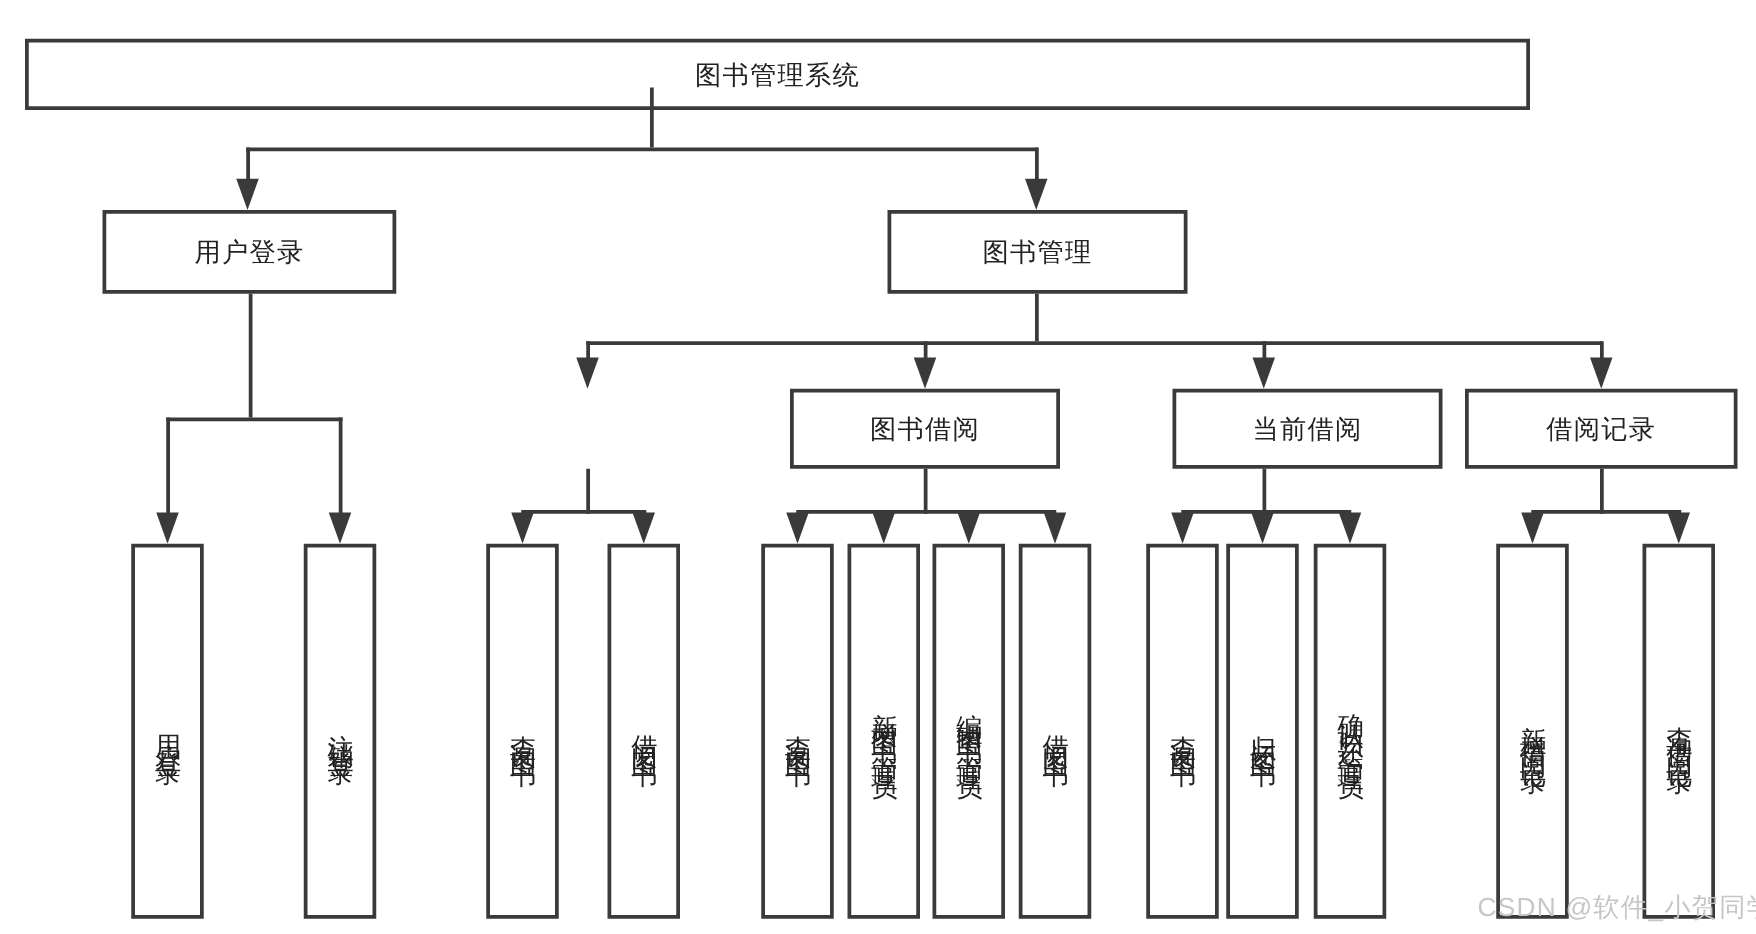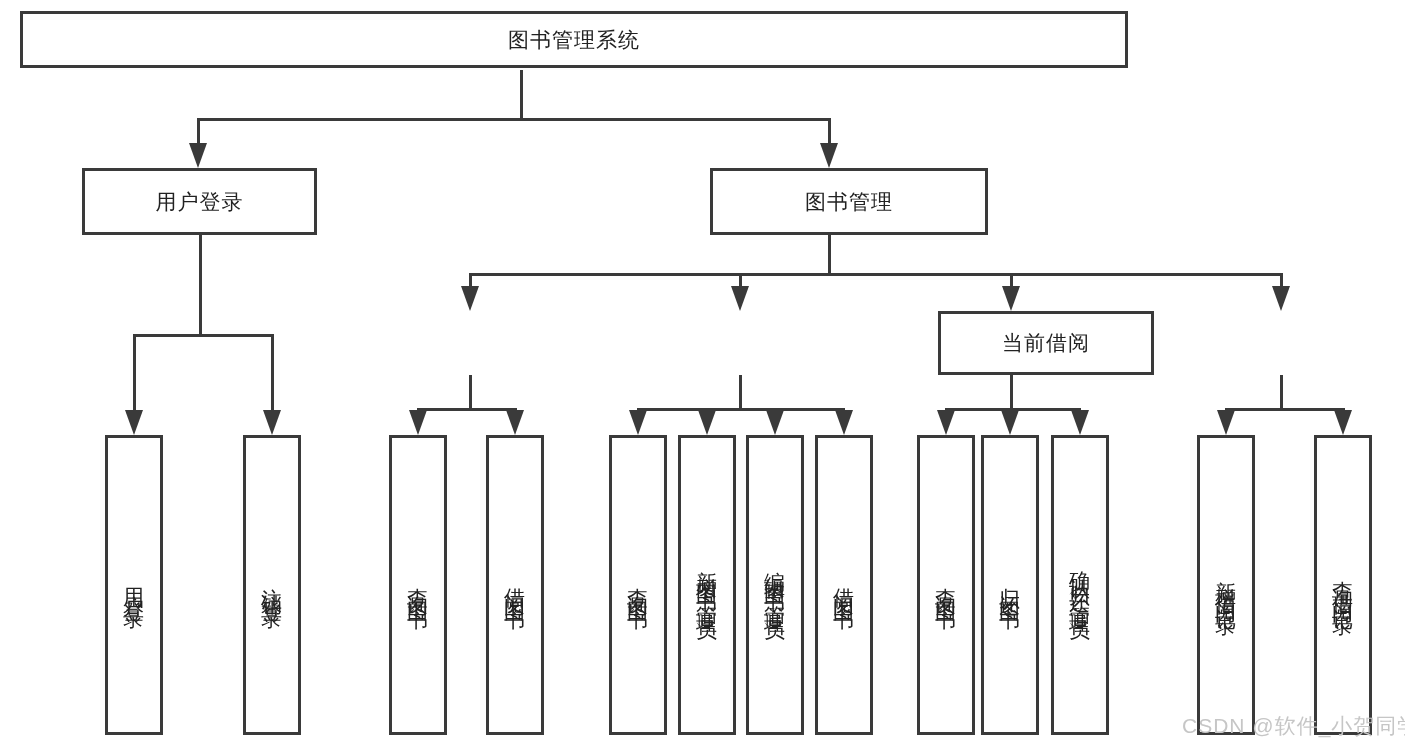--- a/index.html
+++ b/index.html
@@ -61,35 +61,35 @@
     white-space: nowrap;
     z-index: 6;
     letter-spacing: 1px;
   }
 </style>
 </head>
 <body>
 
 <div class="canvas">
 
-  <div class="box" style="left:20px; top:11px; width:1108px; height:57px;">
+  <div class="box" style="left:20px; top:31px; width:1204px; height:57px;">
     <span>图书管理系统</span>
   </div>
 
   <div class="vline" style="left:520px; top:70px; height:48px;"></div>
   <div class="hline" style="left:197px; top:118px; width:633px;"></div>
   <div class="vline" style="left:197px; top:118px; height:28px;"></div>
   <div class="vline" style="left:828px; top:118px; height:28px;"></div>
   <div class="arrow" style="left:189px; top:143px;"></div>
   <div class="arrow" style="left:820px; top:143px;"></div>
 
   <div class="box" style="left:82px; top:168px; width:235px; height:67px;">
     <span>用户登录</span>
   </div>
-  <div class="box" style="left:710px; top:168px; width:278px; height:67px;">
+  <div class="box" style="left:710px; top:168px; width:240px; height:67px;">
     <span>图书管理</span>
   </div>
 
   <div class="vline" style="left:199px; top:235px; height:99px;"></div>
   <div class="hline" style="left:133px; top:334px; width:141px;"></div>
   <div class="vline" style="left:133px; top:334px; height:78px;"></div>
   <div class="vline" style="left:271px; top:334px; height:78px;"></div>
   <div class="arrow" style="left:125px; top:410px;"></div>
   <div class="arrow" style="left:263px; top:410px;"></div>
 
@@ -97,22 +97,28 @@
   <div class="hline" style="left:469px; top:273px; width:813px;"></div>
   <div class="vline" style="left:469px; top:273px; height:15px;"></div>
   <div class="vline" style="left:739px; top:273px; height:15px;"></div>
   <div class="vline" style="left:1010px; top:273px; height:15px;"></div>
   <div class="vline" style="left:1280px; top:273px; height:15px;"></div>
   <div class="arrow" style="left:461px; top:286px;"></div>
   <div class="arrow" style="left:731px; top:286px;"></div>
   <div class="arrow" style="left:1002px; top:286px;"></div>
   <div class="arrow" style="left:1272px; top:286px;"></div>
 
+  <div class="box" style="left:632px; top:311px; width:216px; height:64px;">
+    <span>图书借阅</span>
+  </div>
   <div class="box" style="left:903px; top:311px; width:216px; height:64px;margin-left:35px;">
     <span>当前借阅</span>
+  </div>
+  <div class="box" style="left:1172px; top:311px; width:218px; height:64px;">
+    <span>借阅记录</span>
   </div>
 
   <div class="vline" style="left:469px; top:375px; height:36px;"></div>
   <div class="hline" style="left:417px; top:408px; width:100px;"></div>
   <div class="arrow" style="left:409px; top:410px;"></div>
   <div class="arrow" style="left:506px; top:410px;"></div>
 
   <div class="vline" style="left:739px; top:375px; height:36px;"></div>
   <div class="hline" style="left:637px; top:408px; width:208px;"></div>
   <div class="arrow" style="left:629px; top:410px;"></div>

